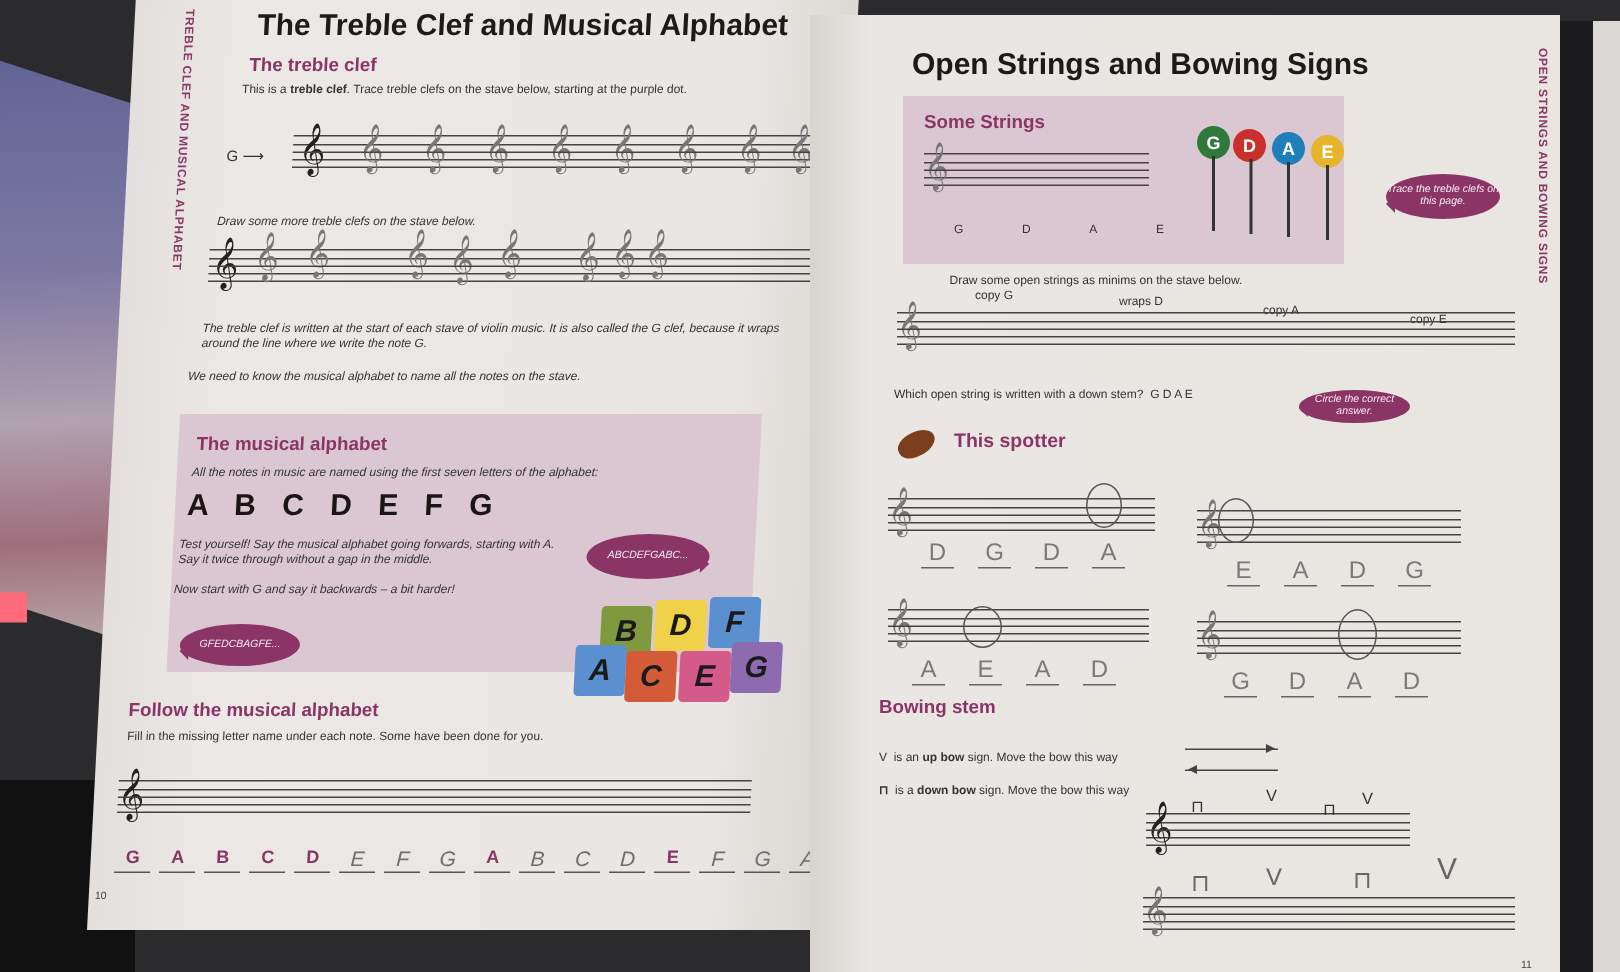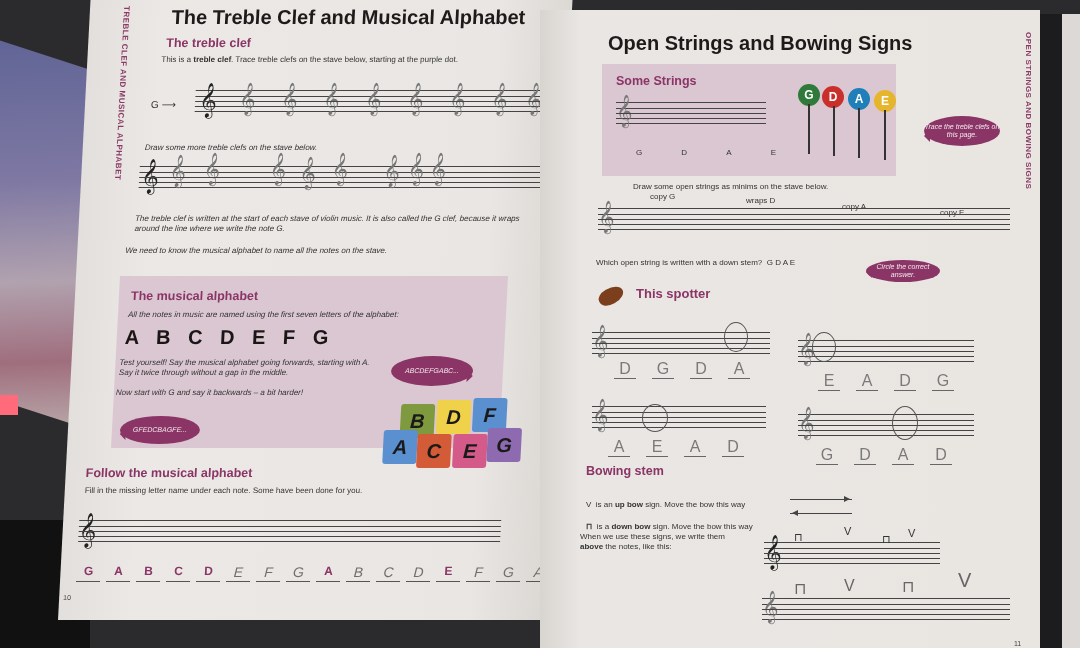--- a/index.html
+++ b/index.html
@@ -273,23 +273,20 @@
   <h2 class="sec abs" style="left:46px;top:454px;">Bowing stem</h2>
   <div class="small abs" style="left:46px;top:474px;margin-top:38px;">
     <span class="b">⊓</span>&nbsp;&nbsp;<span>is a </span><span class="b">down bow</span><span> sign. Move the bow this way</span>
   </div>
   <div class="arrow r" style="left:250px;top:489px;width:62px;"></div>
   <div class="small abs" style="left:46px;top:490px;">
     <span>V</span>&nbsp;&nbsp;<span>is an </span><span class="b">up bow</span><span> sign. Move the bow this way</span>
   </div>
   <div class="arrow l" style="left:250px;top:503px;width:62px;"></div>
 
-  <div class="small abs" style="left:40px;top:522px;width:160px;">
-    <span>When we use these signs, we write them </span><span class="b">above</span><span> the notes, like this:</span>
-  </div>
   <div class="stave" style="left:224px;top:532px;width:176px;">
       <div class="l"></div>
     <span class="clef" style="left:0;top:-6px;">𝄞</span>
     <span class="bow" style="left:30px;top:-12px;">⊓</span>
     <span class="bow" style="left:80px;top:-18px;">V</span>
     <span class="bow" style="left:118px;top:-10px;">⊓</span>
     <span class="bow" style="left:144px;top:-16px;">V</span>
   </div>
 
   <div class="stave" style="left:222px;top:588px;width:248px;">

